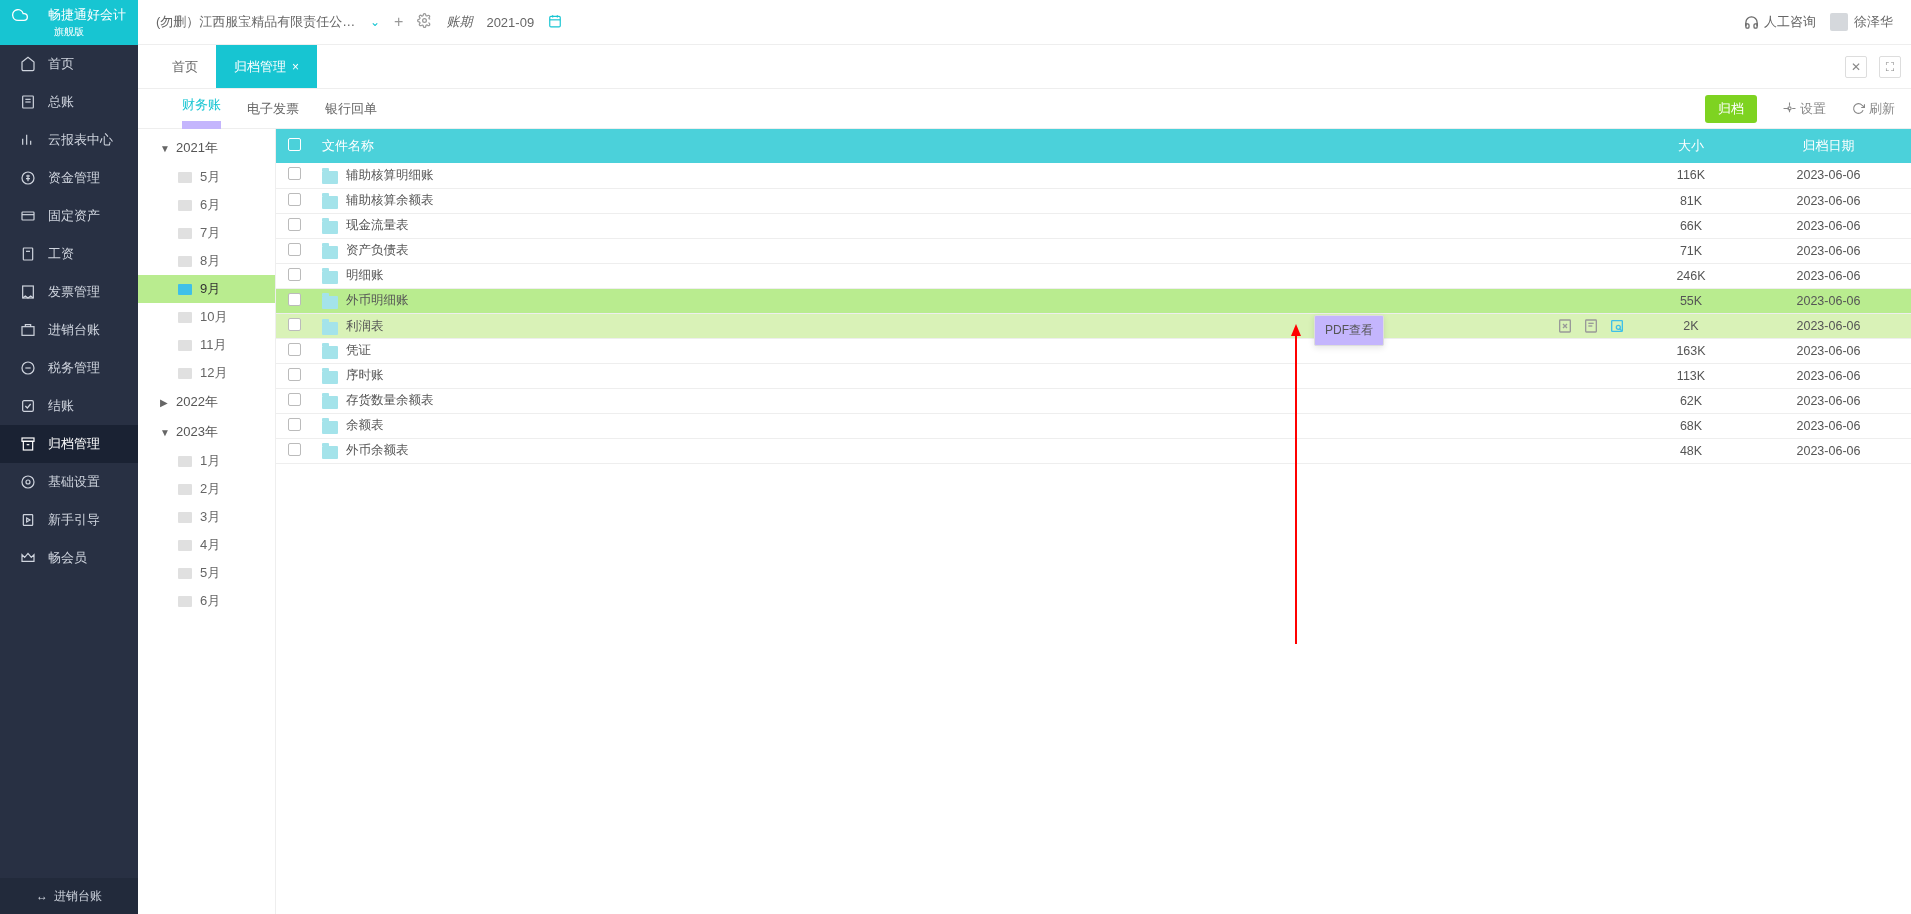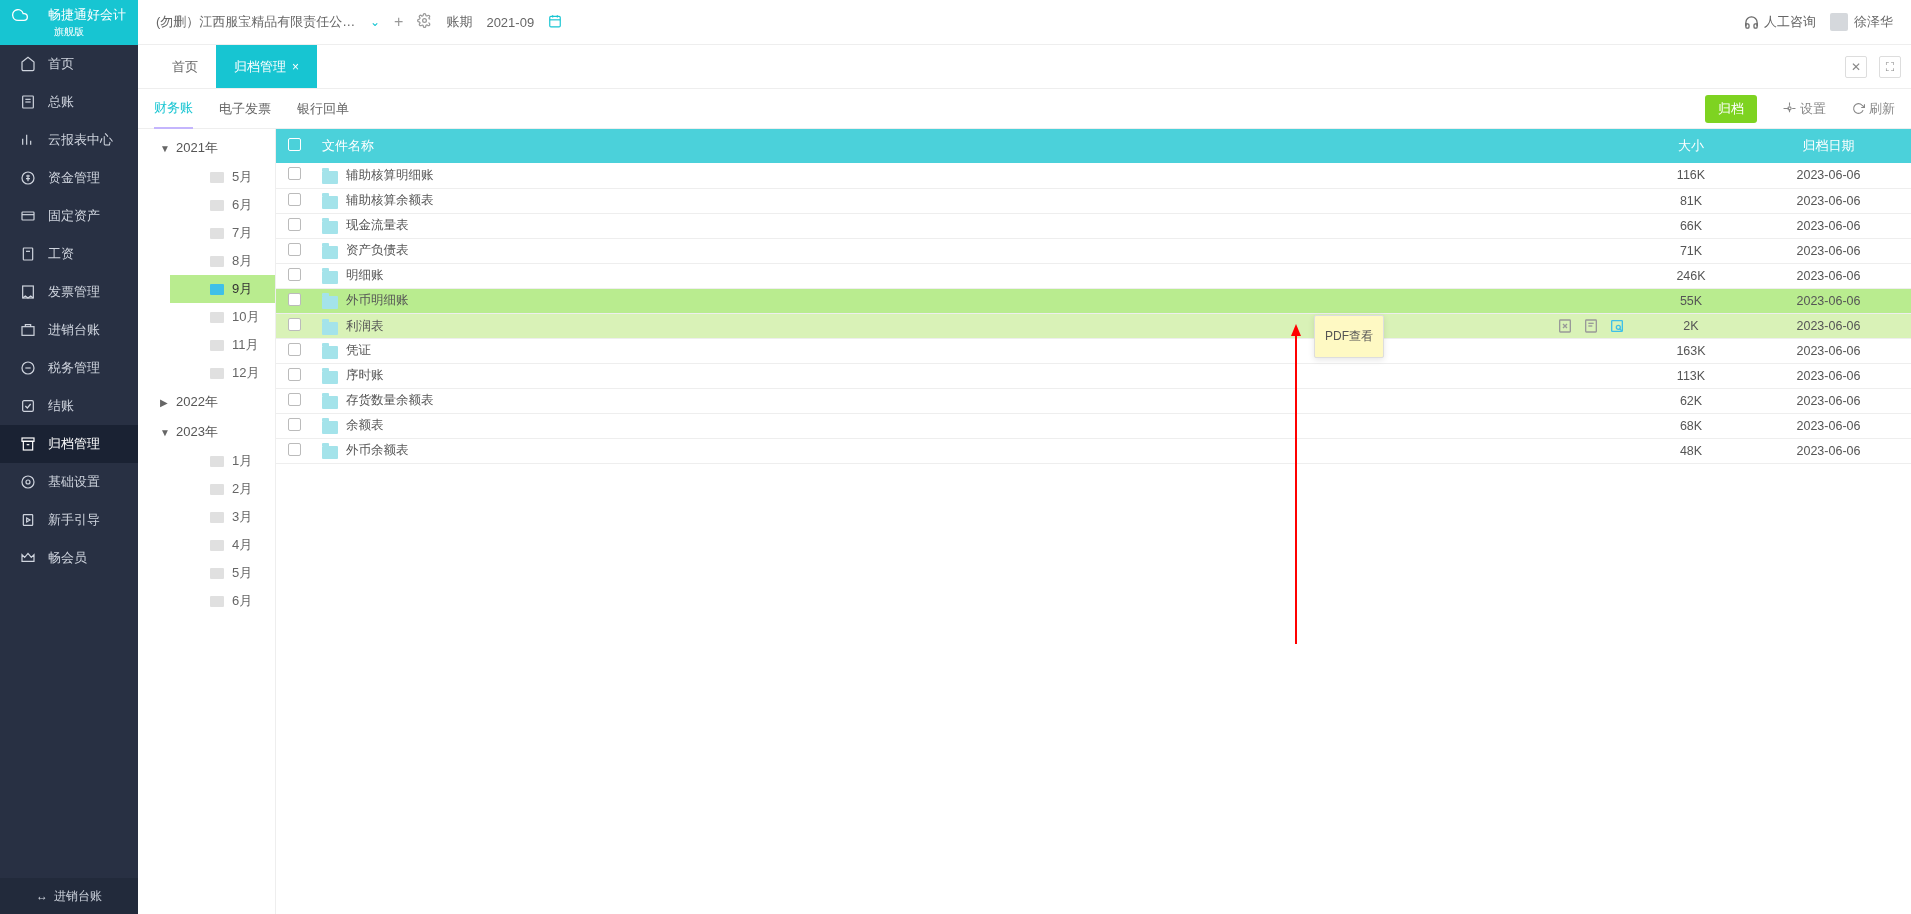--- a/index.html
+++ b/index.html
@@ -20,53 +20,53 @@
 
 
 .main { flex: 1; display: flex; flex-direction: column; background: #fff; }
 
 
 .topbar { height: 45px; background: #fff; border-bottom: 1px solid #eee; display: flex; align-items: center; padding: 0 18px; gap: 14px; color: #666; }
 .company { color: #666; max-width: 200px; white-space: nowrap; overflow: hidden; text-overflow: ellipsis; }
 .topbar .caret { color: #17c5d2; font-size: 12px; }
 .topbar .plus { color: #999; cursor: pointer; font-size: 16px; }
 .topbar .gear { color: #999; cursor: pointer; }
-.period-label { color: #666; }
+.period-label { color: #666; font-style: italic; }
 .period-value { color: #666; }
 .cal-icon { color: #17c5d2; }
 .topbar .spacer { flex: 1; }
 .consult { display: flex; align-items: center; gap: 5px; cursor: pointer; color: #666; }
 .user { display: flex; align-items: center; gap: 6px; color: #666; }
 .avatar { width: 18px; height: 18px; background: #d5d8dc; border-radius: 2px; display: inline-block; }
 
 
 .page-tabs { height: 44px; background: #fff; display: flex; align-items: stretch; padding-left: 16px; border-bottom: 1px solid #eee; position: relative; }
 .page-tab { padding: 0 18px; display: flex; align-items: center; cursor: pointer; color: #666; }
 .page-tab.active { background: #17c5d2; color: #fff; }
 .page-tab .close { margin-left: 6px; font-size: 12px; }
 .page-tabs .right-icons { position: absolute; right: 10px; top: 50%; transform: translateY(-50%); display: flex; gap: 12px; color: #888; }
 .page-tabs .right-icons span { cursor: pointer; border: 1px solid #ddd; width: 22px; height: 22px; display: flex; align-items: center; justify-content: center; border-radius: 2px; font-size: 12px; }
 
 
 .content { flex: 1; display: flex; flex-direction: column; background: #f6f6f6; padding: 0; overflow: hidden;}
 .sub-tabs-row { height: 40px; background: #fff; display: flex; align-items: center; padding: 0 16px; border-bottom: 1px solid #eee; gap: 26px; }
 .sub-tab { height: 40px; display: flex; align-items: center; color: #666; cursor: pointer; }
-.sub-tab.active { color: #17c5d2; border-bottom: 2px solid #c4b5fd; }
+.sub-tab.active { color: #17c5d2; border-bottom: 8px solid #c4b5fd; margin-left: 28px; }
 .sub-tabs-row .spacer { flex: 1; }
 .btn-archive { background: #7ed321; color: #fff; border: none; padding: 5px 13px; border-radius: 3px; cursor: pointer; font-size: 13px; }
 .link-action { color: #888; cursor: pointer; display: flex; align-items: center; gap: 4px; font-size: 13px; }
 
 
 .workspace { flex: 1; display: flex; background: #fff; overflow: hidden; }
 
 
 .tree { width: 138px; border-right: 1px solid #eee; overflow-y: auto; padding-top: 4px; background: #fff; font-size: 13px; }
 .tree-year { padding: 6px 0 6px 22px; display: flex; align-items: center; gap: 6px; color: #555; cursor: pointer; }
 .tree-year .tri { font-size: 10px; color: #666; width: 10px; display: inline-block; }
-.tree-month { padding: 5px 0 5px 40px; display: flex; align-items: center; gap: 8px; color: #666; cursor: pointer; margin-left: 32px; }
+.tree-month { padding: 5px 0 5px 40px; display: flex; align-items: center; gap: 8px; color: #666; cursor: pointer; }
 .tree-month .folder { width: 14px; height: 11px; background: #e0e0e0; border-radius: 1px; display: inline-block; position: relative; }
 .tree-month.active { background: #b9ec8f; color: #333; }
 .tree-month.active .folder { background: #3fc0e8; }
 
 
 .table-wrap { flex: 1; overflow: auto; position: relative; }
 table { width: 100%; border-collapse: collapse; }
 thead th { background: #4bd1da; color: #fff; font-weight: normal; height: 34px; text-align: left; padding: 0 10px; font-size: 13px; position: sticky; top: 0; }
 thead th.center, tbody td.center { text-align: center; }
 tbody td { height: 25px; border-bottom: 1px solid #eee; padding: 0 10px; font-size: 12.5px; color: #555; }
@@ -79,21 +79,21 @@
 .col-check { width: 36px; }
 .col-size { width: 110px; }
 .col-date { width: 165px; font-family: Liberation Mono, monospace; }
 
 
 .row-actions { display: flex; align-items: center; gap: 8px; margin-left: auto; color: #999; }
 .row-actions .ic { width: 18px; height: 18px; display: flex; align-items: center; justify-content: center; cursor: pointer; }
 .row-actions .ic.active { color: #3fc0e8; }
 
 
-.tooltip { position: absolute; background: #fef9c3; border: 1px solid #ddd; padding: 12px 10px; font-size: 12px; color: #555; box-shadow: 0 2px 6px rgba(0,0,0,0.1); border-radius: 2px; white-space: nowrap; }
+.tooltip { position: absolute; background: #c4b5fd; border: 1px solid #ddd; padding: 6px 10px; font-size: 12px; color: #555; box-shadow: 0 2px 6px rgba(0,0,0,0.1); border-radius: 2px; white-space: nowrap; }
 
 
 .arrow-annotation { position: absolute; pointer-events: none; }
 .arrow-annotation svg line { stroke: #ff0000; stroke-width: 2; }
 .arrow-annotation svg polygon { fill: #ff0000; }
 
 .th-check { width: 13px; height: 13px; border: 1px solid #fff; border-radius: 2px; display: inline-block; }
 </style>
 </head>
 <body>

